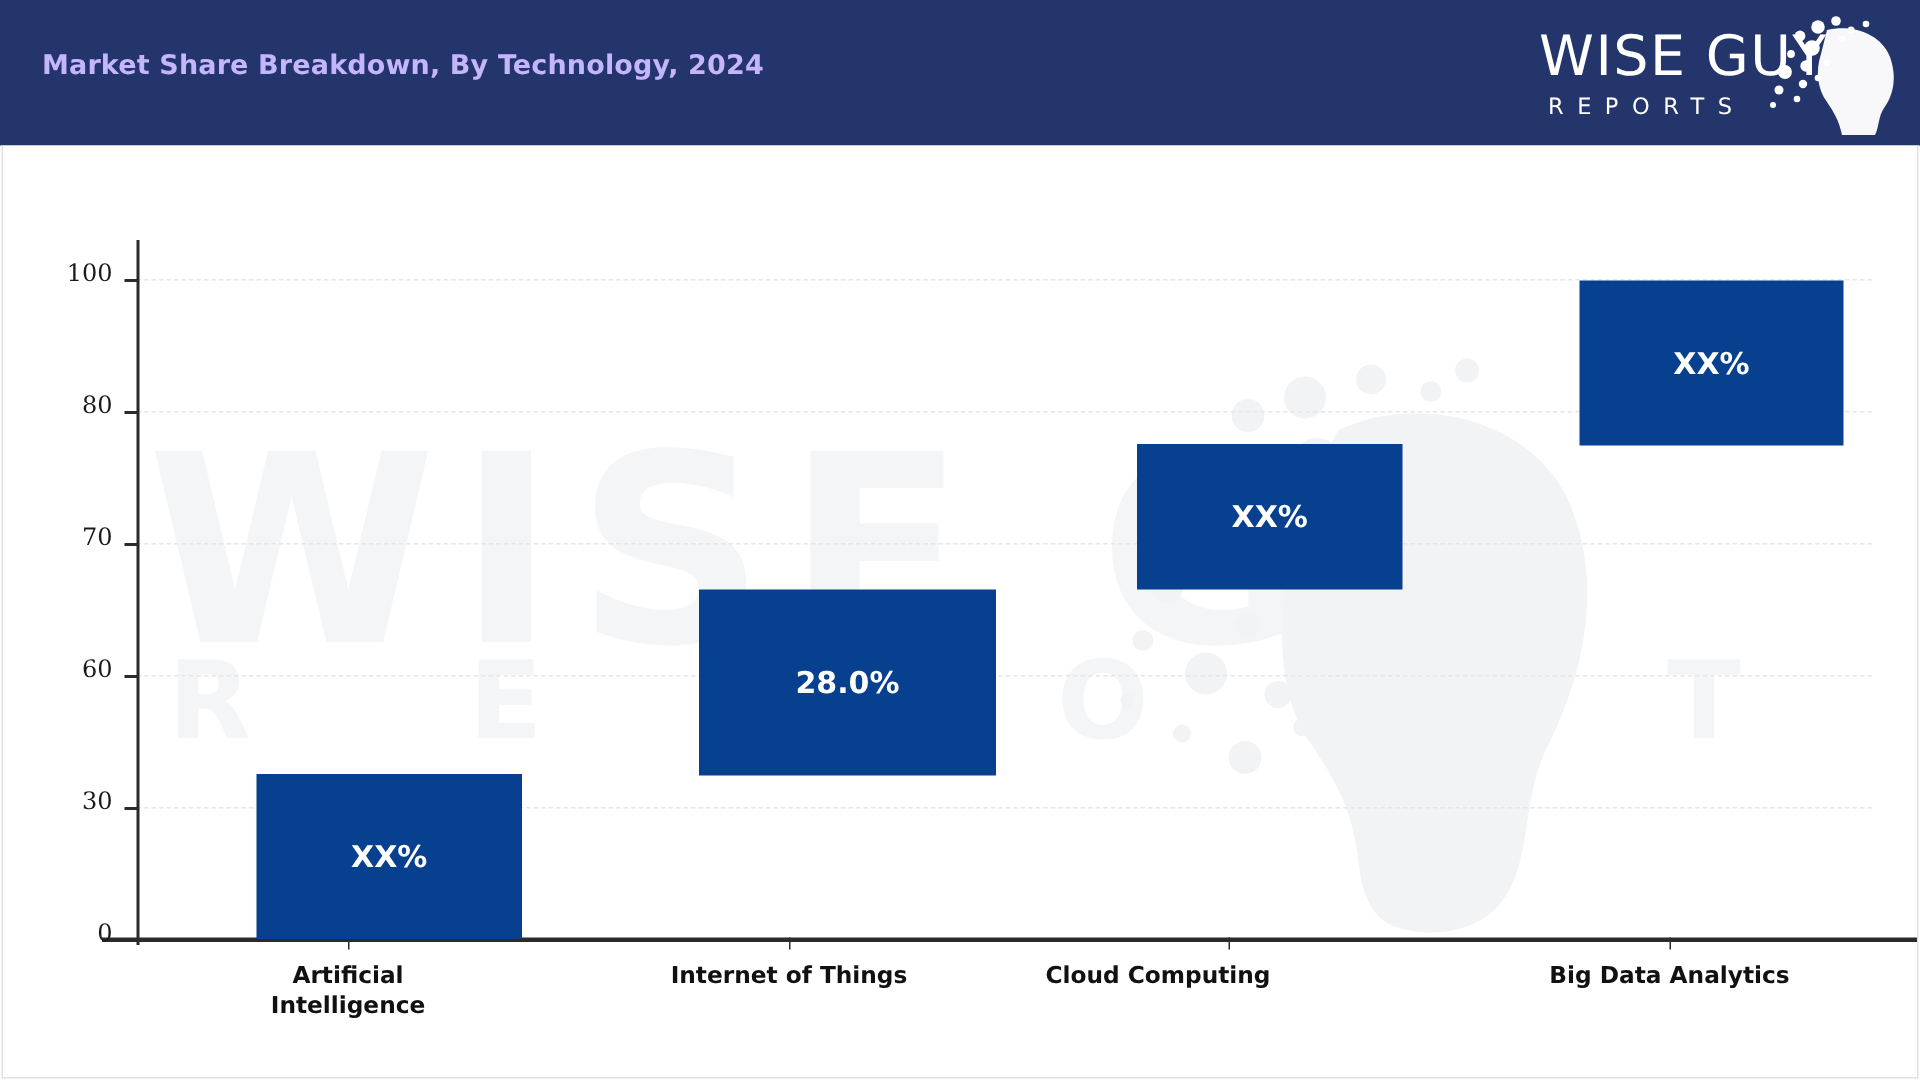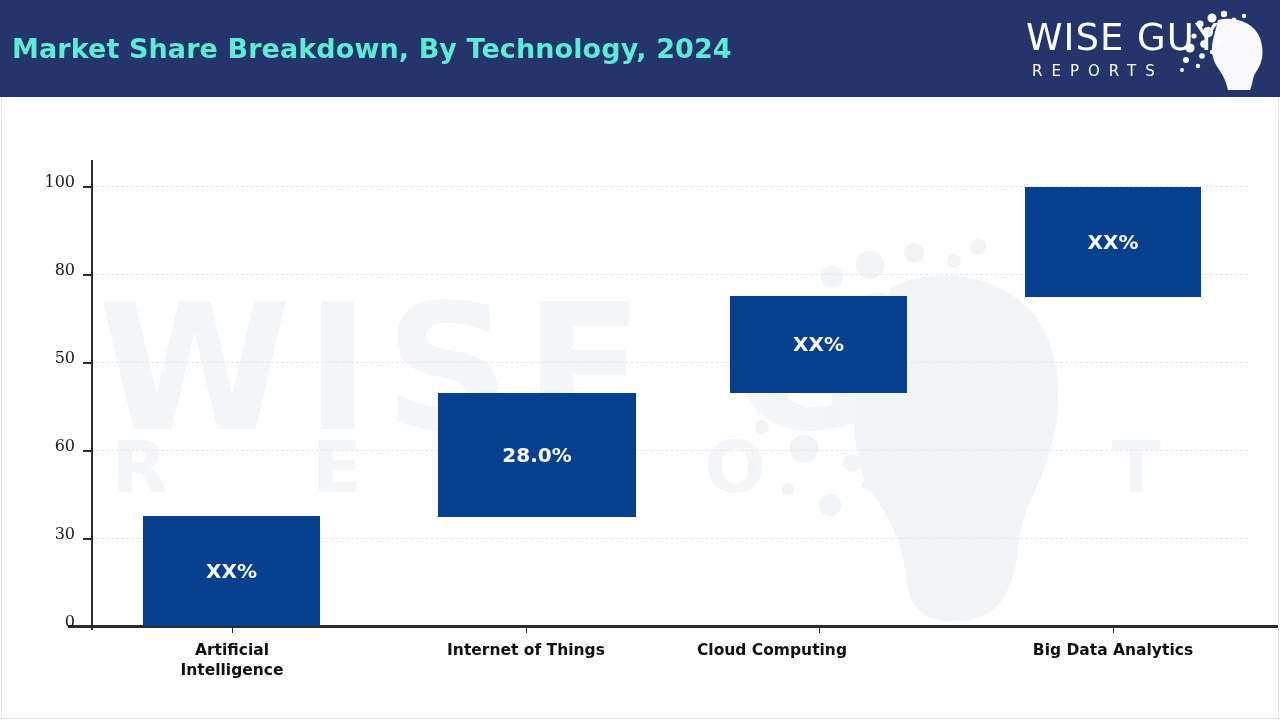--- a/index.html
+++ b/index.html
@@ -15,22 +15,22 @@
     background: #ffffff;
   }
 
   
   #header {
     position: absolute; left: 0; top: 0;
     width: 1280px; height: 97px;
     background: #23356b;
   }
   #header-title {
-    position: absolute; left: 12px; top: 33px;
-    font-size: 27px; font-weight: bold; color: #5eead4;
+    position: absolute; left: 28px; top: 33px;
+    font-size: 18px; font-weight: bold; color: #c4b5fd;
     letter-spacing: 0.1px;
     white-space: nowrap;
   }
   #logo {
     position: absolute; right: 8px; top: 8px;
     width: 250px; height: 82px;
   }
 
   
   #panel {
@@ -91,20 +91,21 @@
     position: absolute; top: 543px;
     width: 220px; margin-left: -110px;
     text-align: center;
     font-size: 15.5px; font-weight: bold; color: #111111;
     line-height: 20px;
   }
 
   .bar {
     position: absolute;
     background: #06408e;
+    margin-left: 28px;
   }
   .bar-label {
     position: absolute;
     width: 100%;
     text-align: center;
     font-size: 20px; font-weight: bold; color: #ffffff;
     transform: translateY(-50%);
   }
 </style>
 </head>
@@ -190,21 +191,21 @@
 
       <div class="ytick-mark" style="top:89px"></div>
       <div class="ytick-mark" style="top:177px"></div>
       <div class="ytick-mark" style="top:265px"></div>
       <div class="ytick-mark" style="top:353px"></div>
       <div class="ytick-mark" style="top:441px"></div>
       <div class="ytick-mark" style="top:529px"></div>
 
       <div class="ytick-label" style="top:75px">100</div>
       <div class="ytick-label" style="top:163px">80</div>
-      <div class="ytick-label" style="top:251px">50</div>
+      <div class="ytick-label" style="top:251px">70</div>
       <div class="ytick-label" style="top:339px">60</div>
       <div class="ytick-label" style="top:427px">30</div>
       <div class="ytick-label" style="top:515px">0</div>
 
       <div class="xtick-mark" style="left:230px"></div>
       <div class="xtick-mark" style="left:524px"></div>
       <div class="xtick-mark" style="left:817px"></div>
       <div class="xtick-mark" style="left:1111px"></div>
 
       <div class="xtick-label" style="left:230px; width:140px; margin-left:-70px;">Artificial Intelligence</div>

